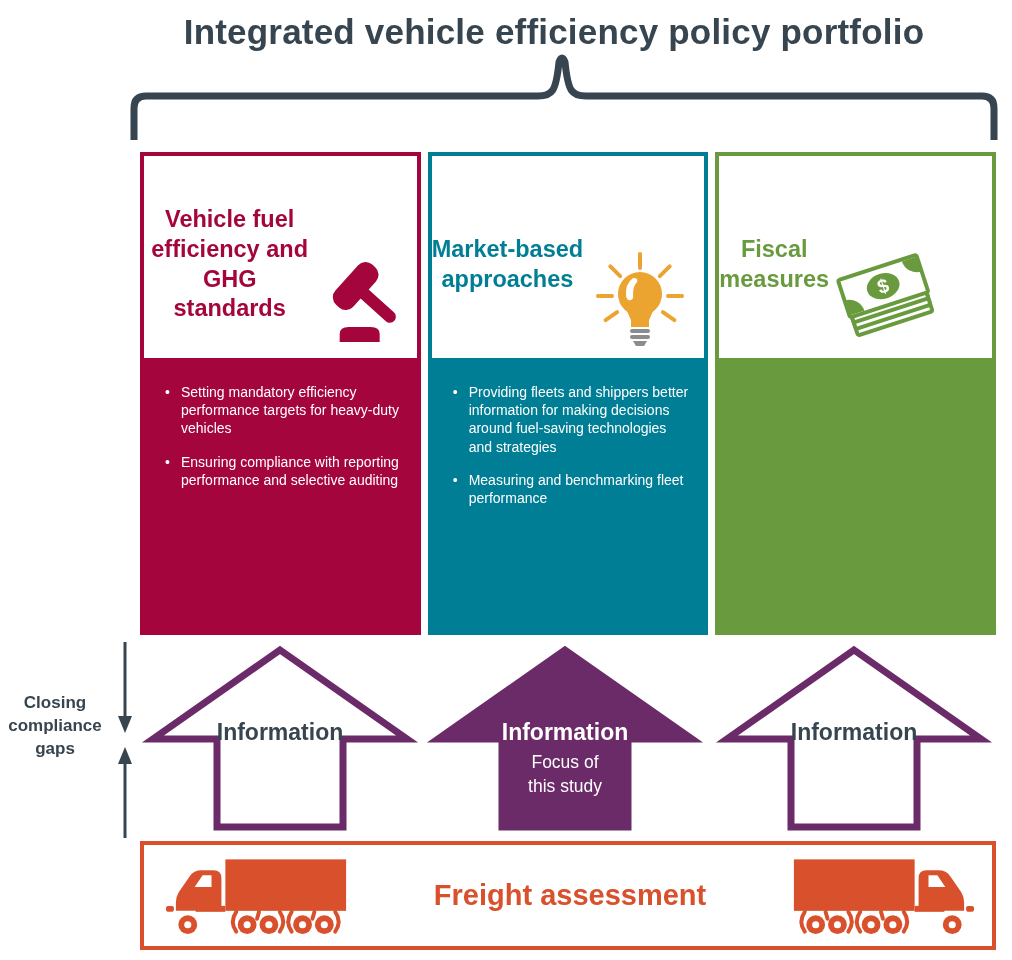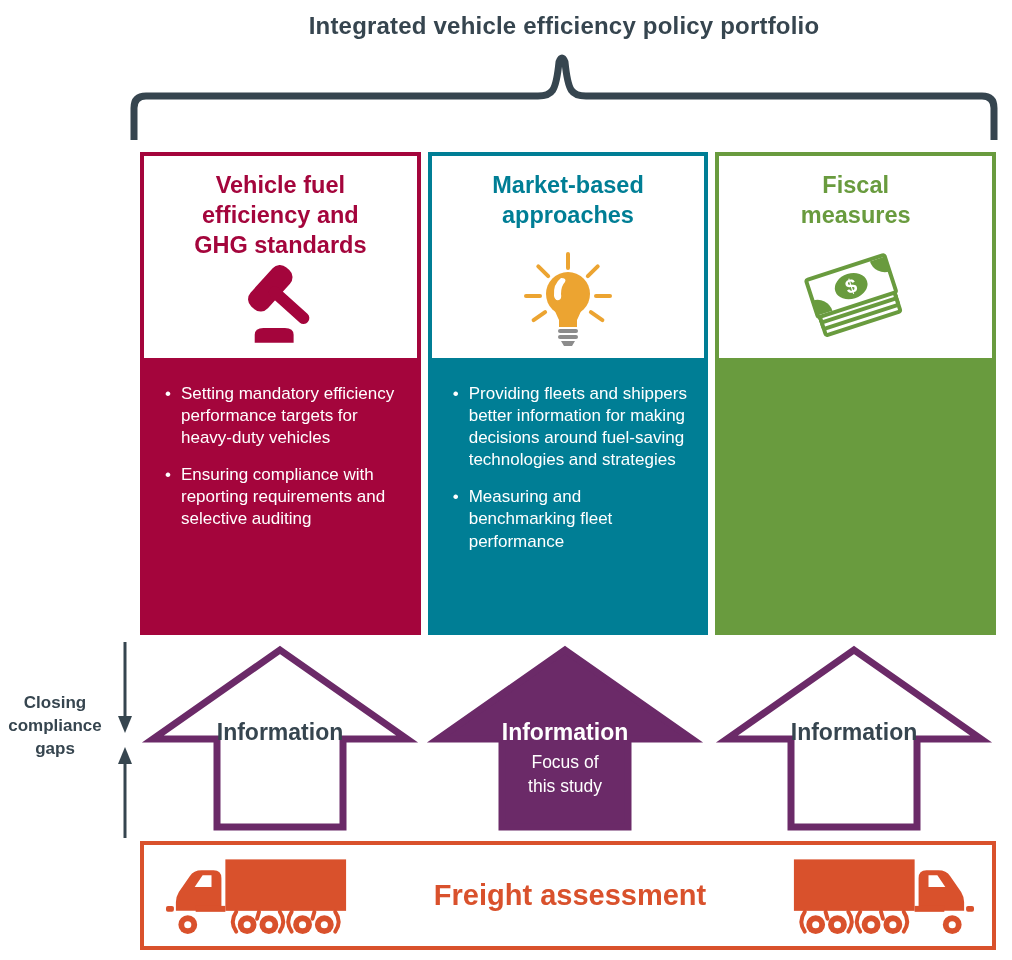--- a/index.html
+++ b/index.html
@@ -9,23 +9,23 @@
   .canvas {
     position: relative;
     width: 1012px;
     height: 960px;
     background: #fff;
     overflow: hidden;
   }
 
   .title {
     position: absolute;
-    left: 130px; top: 12px; width: 868px;
-    text-align: center;
-    font-size: 24px;
+    left: 120px; top: 12px; width: 868px;
+    text-align: center;
+    font-size: 35px;
     font-weight: bold;
     color: var(--slate, #36454F);
     letter-spacing: 0.2px;
   }
 
   .brace {
     position: absolute;
     left: 130px; top: 52px;
     width: 868px; height: 92px;
     overflow: visible;
@@ -52,21 +52,21 @@
     border: 4px solid;
   }
   .col-red   { border-color: var(--red, #A4053C);   background: var(--red, #A4053C); }
   .col-teal  { border-color: var(--teal, #007E95);  background: var(--teal, #007E95); }
   .col-green { border-color: var(--green, #699B3E); background: var(--green, #699B3E); }
 
   .col-header {
     height: 202px;
     background: #fff;
     display: flex;
-    flex-direction: column;
+    flex-direction: row;
     align-items: center;
   }
   .col-title {
     margin-top: 15px;
     font-size: 23.5px;
     font-weight: bold;
     line-height: 1.27;
     text-align: center;
     white-space: pre-line;
   }
@@ -75,21 +75,21 @@
   .t-green { color: var(--green, #699B3E); }
 
   .col-header .icon { margin: auto 0 8px 0; }
 
   .col-body { flex: 1; }
   .bullets { list-style: none; padding: 25px 14px 0 20px; }
   .bullets li {
     position: relative;
     padding-left: 17px;
     color: #fff;
-    font-size: 17px;
+    font-size: 14px;
     line-height: 1.3;
     margin-bottom: 15px;
   }
   .bullets li::before { content: "\2022"; position: absolute; left: 1px; top: 0; }
 
   
   .fill-red    { fill: var(--red, #A4053C); }
   .fill-amber  { fill: var(--amber, #ECA431); }
   .fill-gray   { fill: var(--bulb-base-gray, #8C8C8C); }
   .fill-green  { fill: var(--green, #699B3E); }
@@ -193,21 +193,21 @@
               <rect x="-12" y="-27" width="24" height="54" rx="10"></rect>
               <rect x="0" y="-6" width="52" height="12" rx="6"></rect>
             </g>
             <path d="M24 84 H 64 V 76 Q 64,69 55,69 H 33 Q 24,69 24,76 Z"></path>
           </g>
         </svg>
       </header>
       <div class="col-body">
         <ul class="bullets">
           <li>Setting mandatory efficiency performance targets for heavy-duty vehicles</li>
-          <li>Ensuring compliance with reporting requirements and selective auditing</li>
+          <li>Ensuring compliance with reporting performance and selective auditing</li>
         </ul>
       </div>
     </section>
 
     <section class="col col-teal">
       <header class="col-header">
         <h2 class="col-title t-teal">Market-based
 approaches</h2>
         <svg class="icon" width="114" height="100" viewBox="0 0 110 100" aria-hidden="true">
           <g class="stroke-amber">

